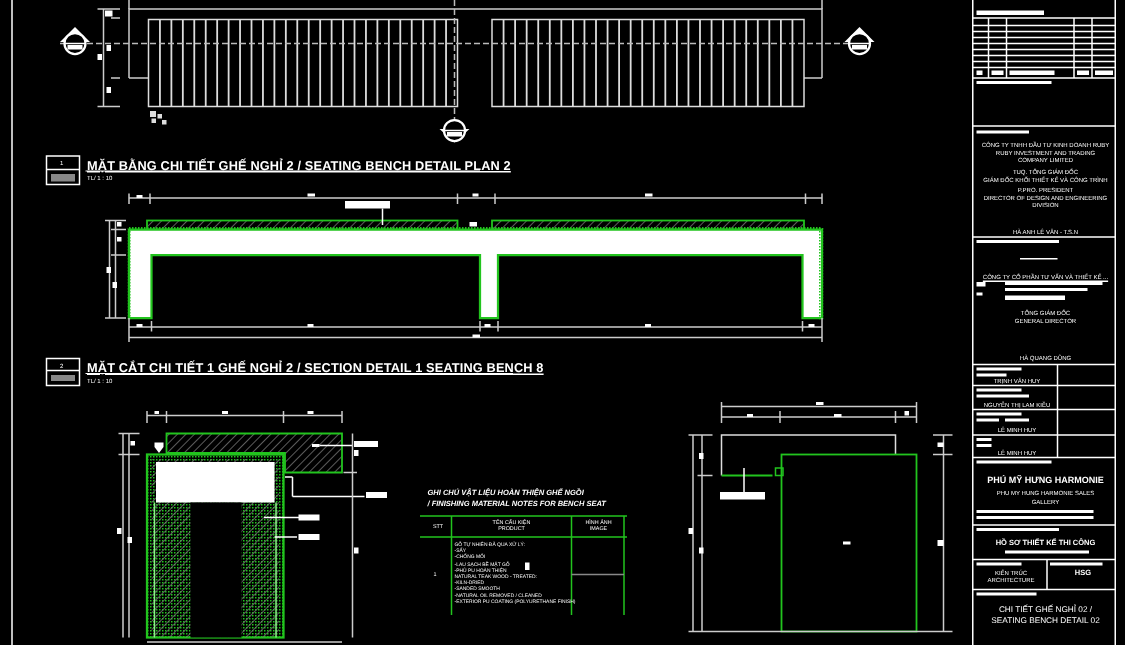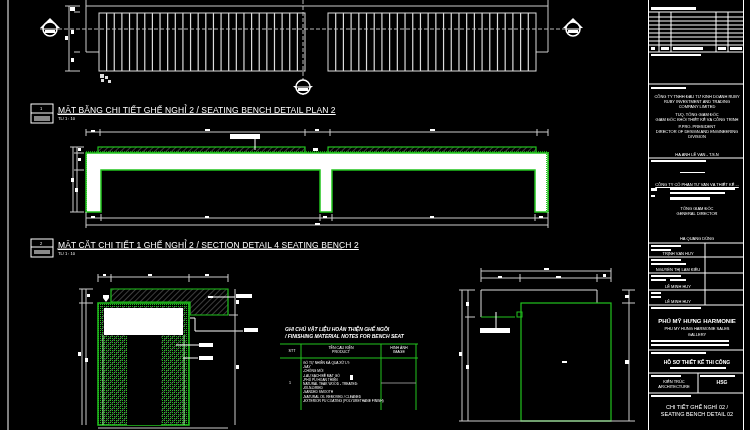--- a/index.html
+++ b/index.html
@@ -1,18 +1,18 @@
 <!DOCTYPE html>
 <html><head>
 <meta charset="utf-8">
 <style>
   html, body { margin:0; padding:0; background:#000; }
   body { width:750px; height:430px; position:relative; overflow:hidden; font-family:"Liberation Sans", sans-serif; color:#fff; }
   svg { position:absolute; left:0; top:0; }
-  .title-text { position:absolute; font-family:"Liberation Sans", sans-serif; font-weight:normal; font-size:8.5px; color:#fff; text-decoration:underline; white-space:nowrap; letter-spacing:0.1px; }
+  .title-text { position:absolute; font-family:"Liberation Sans", sans-serif; font-weight:bold; font-size:8.5px; color:#fff; text-decoration:underline; white-space:nowrap; letter-spacing:0.1px; }
   .scale-text { position:absolute; font-size:4px; color:#fff; white-space:nowrap; }
   .tb { position:absolute; left:648px; top:0; width:96px; height:430px; border-left:1px solid #fff; border-right:1px solid #fff; box-sizing:border-box; }
   .tb-text { position:absolute; left:0; width:96px; text-align:center; font-size:4px; line-height:5px; color:#fff; white-space:nowrap; }
   .tb-bold { font-weight:bold; }
   .notes-title { position:absolute; font-style:italic; font-weight:bold; font-size:5px; color:#fff; white-space:nowrap; }
   .notes-cell { position:absolute; font-size:3.6px; line-height:4.3px; color:#fff; white-space:pre; }
 </style>
 </head>
 <body>
 
@@ -361,21 +361,21 @@
     <rect x="651" y="375" width="30" height="2"></rect>
       <rect x="700" y="375" width="35" height="2"></rect>
     <rect x="651" y="395" width="40" height="2"></rect>
   </g>
 </svg>
 
 <div class="title-text" style="left:58px; top:105px;">MẶT BẰNG CHI TIẾT GHẾ NGHỈ 2 / SEATING BENCH DETAIL PLAN 2</div>
 <div class="scale-text" style="left:58px; top:116px;">TL/ 1 : 10</div>
 <div class="scale-text" style="left:40px; top:106px;">1</div>
 
-<div class="title-text" style="left:58px; top:240px;">MẶT CẮT CHI TIẾT 1 GHẾ NGHỈ 2 / SECTION DETAIL 4 SEATING BENCH 2</div>
+<div class="title-text" style="left:58px; top:240px;">MẶT CẮT CHI TIẾT 1 GHẾ NGHỈ 2 / SECTION DETAIL 1 SEATING BENCH 8</div>
 <div class="scale-text" style="left:58px; top:251px;">TL/ 1 : 10</div>
 <div class="scale-text" style="left:40px; top:241px;">2</div>
 
 <div class="notes-title" style="left:285px; top:326px;">GHI CHÚ VẬT LIỆU HOÀN THIỆN GHẾ NGỒI</div>
 <div class="notes-title" style="left:285px; top:333px;">/ FINISHING MATERIAL NOTES FOR BENCH SEAT</div>
 <div class="notes-cell" style="left:284px; top:349px; width:16px; text-align:center;">STT</div>
 <div class="notes-cell" style="left:302px; top:346px; width:78px; text-align:center;">TÊN CẤU KIỆN
 PRODUCT</div>
 <div class="notes-cell" style="left:382px; top:346px; width:34px; text-align:center;">HÌNH ẢNH
 IMAGE</div>

